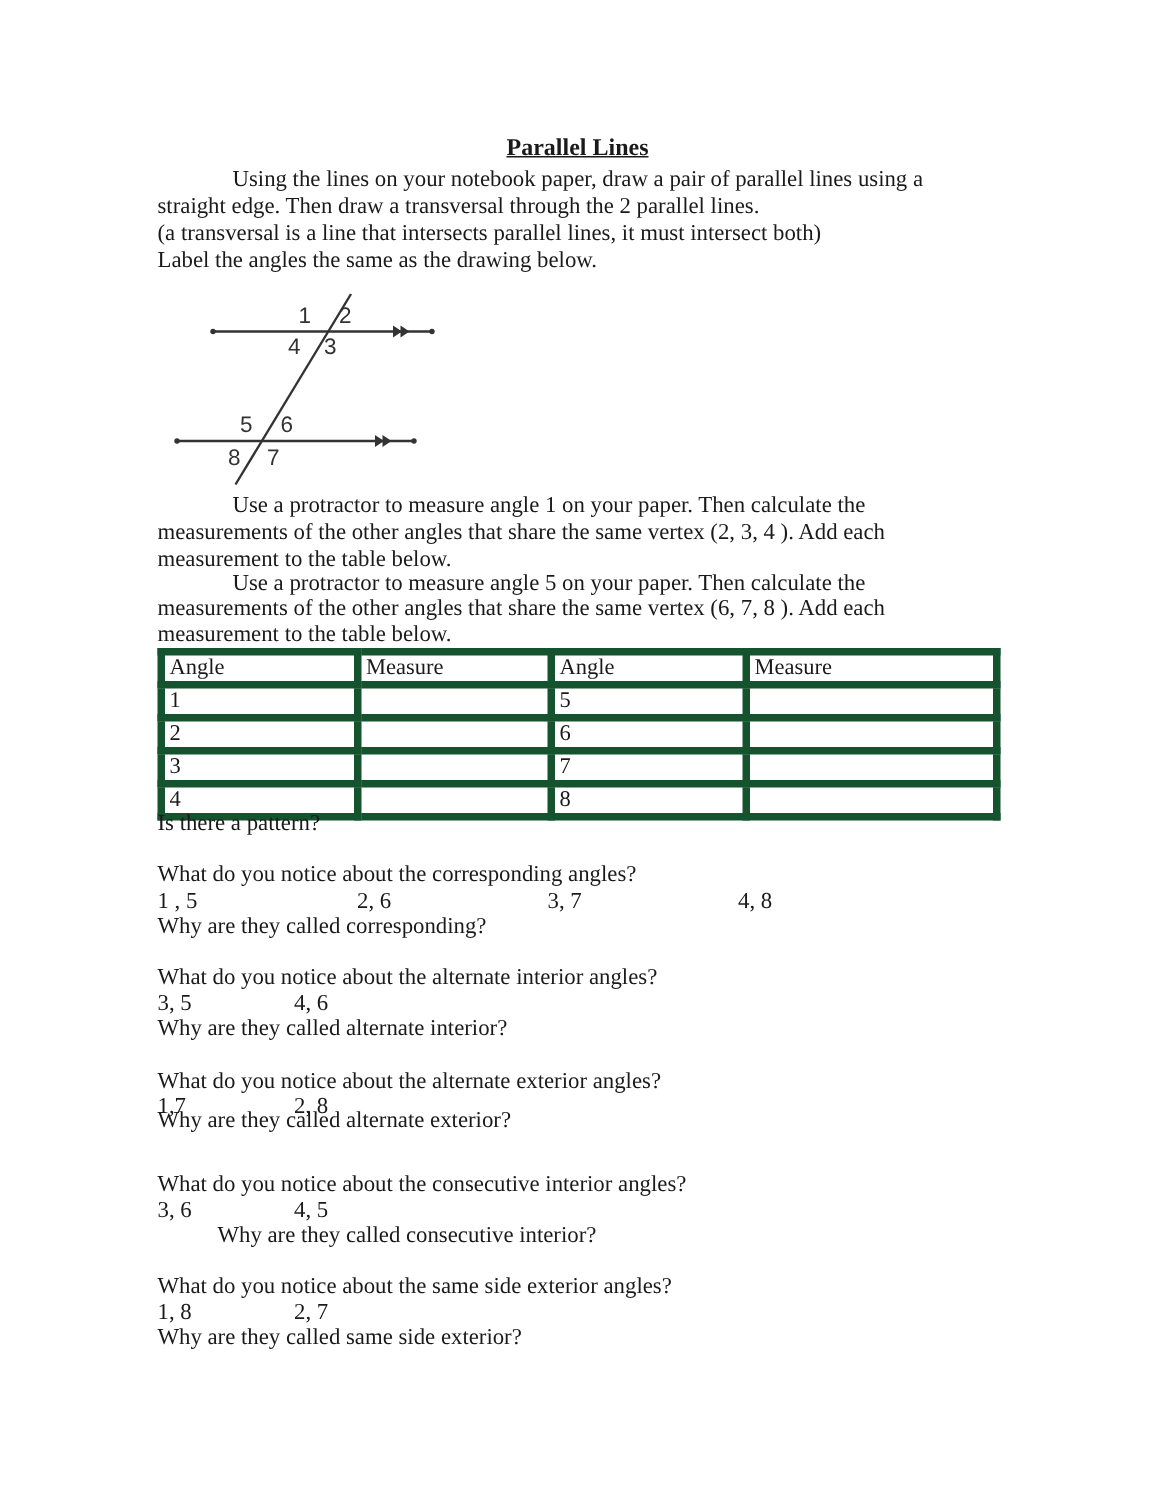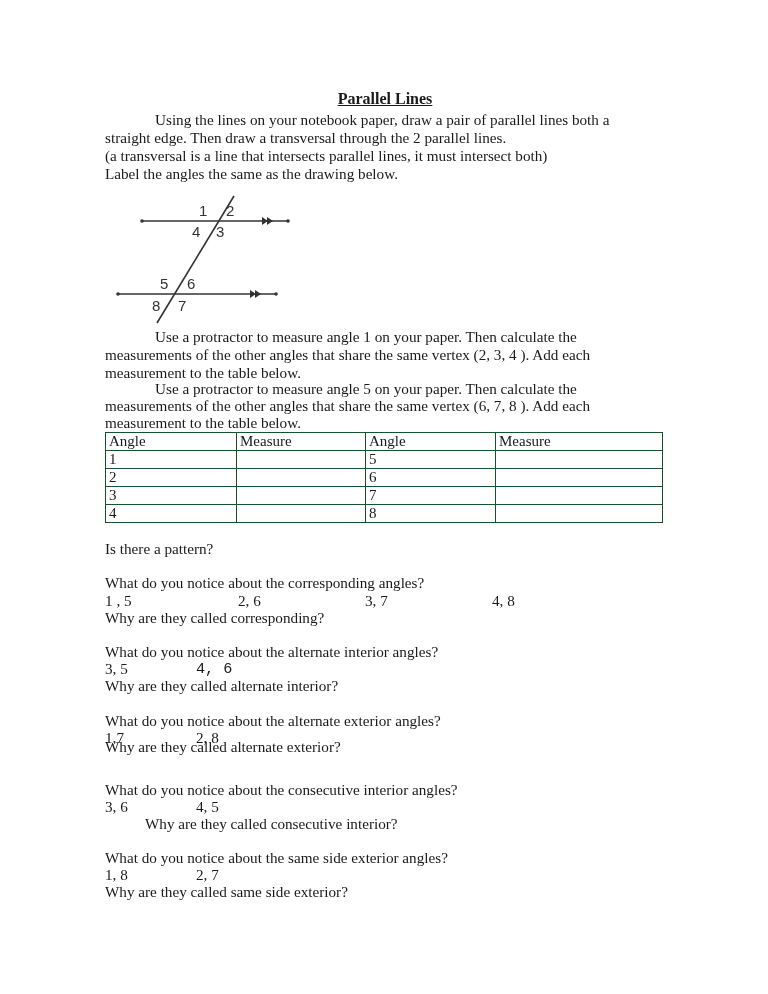--- a/index.html
+++ b/index.html
@@ -19,30 +19,30 @@
     svg.diagram { position: absolute; left: 0; top: 0; }
     .diag-label {
       position: absolute; font-family: "Liberation Sans", "DejaVu Sans", sans-serif;
       font-size: 15px; color: #333; line-height: 15px;
     }
     table.angles {
       position: absolute; left: 105px; top: 432px; width: 557px;
       border-collapse: collapse; table-layout: fixed;
     }
     table.angles td {
-      border: 1px solid #14532d; height: 17px; padding: 0 3px; line-height: 16px;
+      border: 5px solid #14532d; height: 17px; padding: 0 3px; line-height: 16px;
       vertical-align: top; font-size: 15px;
     }
   </style>
 </head>
 <body>
 
 <div class="title">Parallel Lines</div>
 
-<div class="line indent" style="top:111px;">Using the lines on your notebook paper, draw a pair of parallel lines both a</div>
+<div class="line indent" style="top:111px;">Using the lines on your notebook paper, draw a pair of parallel lines using a</div>
 <div class="line" style="top:129px;">straight edge.  Then draw a transversal through the 2 parallel lines.</div>
 <div class="line" style="top:147px;">(a transversal is a line that intersects parallel lines, it must intersect both)</div>
 <div class="line" style="top:165px;">Label the angles the same as the drawing below.</div>
 
 <svg class="diagram" width="768" height="340">
   <g stroke="#333" stroke-width="1.6" fill="none">
 
     <line x1="142" y1="221" x2="288" y2="221"></line>
 
     <line x1="118" y1="294" x2="276" y2="294"></line>
@@ -124,21 +124,21 @@
 
 <div class="line" style="top:574px;"><span>What do you notice about the </span><b>corresponding angles</b><span>?</span></div>
 <div class="abs" style="left:105px; top:592px;">1 , 5</div>
 <div class="abs" style="left:238px; top:592px;">2, 6</div>
 <div class="abs" style="left:365px; top:592px;">3, 7</div>
 <div class="abs" style="left:492px; top:592px;">4, 8</div>
 <div class="line" style="top:609px;">Why are they called corresponding?</div>
 
 <div class="line" style="top:643px;"><span>What do you notice about the </span><b>alternate interior angles</b><span>?</span></div>
 <div class="abs" style="left:105px; top:660px;">3, 5</div>
-<div class="abs" style="left:196px; top:660px;font-family:Liberation Mono, monospace;">4, 6</div>
+<div class="abs" style="left:196px; top:660px;">4, 6</div>
 <div class="line" style="top:677px;">Why are they called alternate interior?</div>
 
 <div class="line" style="top:712px;"><span>What do you notice about the </span><b>alternate exterior angles</b><span>?</span></div>
 <div class="abs" style="left:105px; top:729px;">1,7</div>
 <div class="abs" style="left:196px; top:729px;">2, 8</div>
 <div class="line" style="top:738px;">Why are they called alternate exterior?</div>
 
 <div class="line" style="top:781px;"><span>What do you notice about the </span><b>consecutive interior angles</b><span>?</span></div>
 <div class="abs" style="left:105px; top:798px;">3, 6</div>
 <div class="abs" style="left:196px; top:798px;">4, 5</div>

